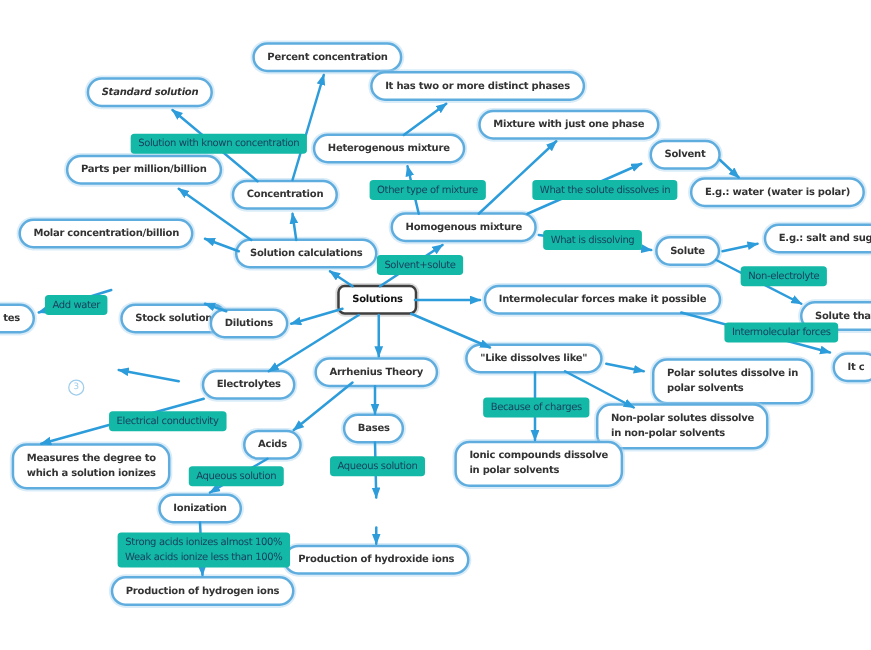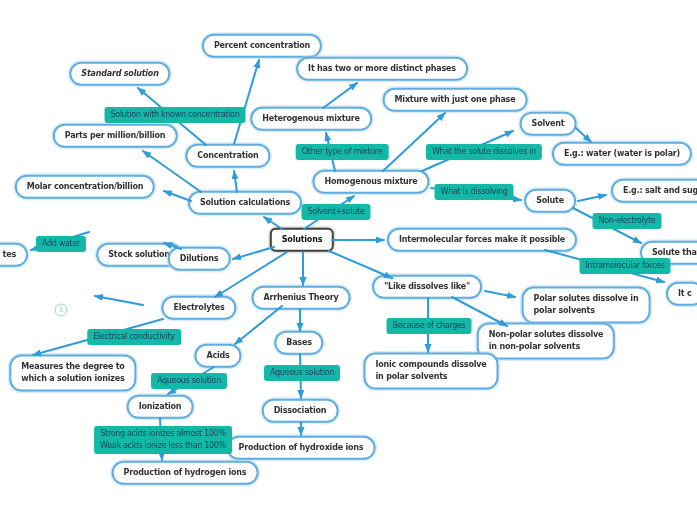--- a/index.html
+++ b/index.html
@@ -71,22 +71,21 @@
     <div class="node" style="left: 139px; top: 231px; margin-top: 24px;">Stock solution</div>
     <div class="node" style="left: 199px; top: 259px;">Dilutions</div>
     <div class="node cutleft" style="left: -72px; top: 255px;">tes</div>
     <div class="node" style="left: 199px; top: 308px;">Electrolytes</div>
     <div class="node" style="left: 301px; top: 298px;">Arrhenius Theory</div>
     <div class="node" style="left: 218px; top: 356px;">Acids</div>
     <div class="node" style="left: 299px; top: 343px;">Bases</div>
     <div class="node ml" style="left: 73px; top: 373px;">Measures the degree to
 which a solution ionizes</div>
     <div class="node" style="left: 160px; top: 407px;">Ionization</div>
-    <div class="node" style="left: 300px; top: 411px;">Dissociation</div>
-    <div class="node" style="left: 162px; top: 473px; margin-left: 23px;">Production of hydrogen ions</div>
+    <div class="node" style="left: 162px; top: 473px;">Production of hydrogen ions</div>
     <div class="node" style="left: 301px; top: 448px;">Production of hydroxide ions</div>
     <div class="node" style="left: 427px; top: 287px;">"Like dissolves like"</div>
     <div class="node ml" style="left: 586px; top: 305px;">Polar solutes dissolve in
 polar solvents</div>
     <div class="node ml" style="left: 546px; top: 341px;">Non-polar solutes dissolve
 in non-polar solvents</div>
     <div class="node ml" style="left: 431px; top: 371px;">Ionic compounds dissolve
 in polar solvents</div>
     <div class="node cut" style="left: 666px; top: 294px;">It c</div>
     <div class="collapse" style="left: 61px; top: 310px;">3</div>
@@ -130,21 +129,21 @@
       <line x1="274" y1="247" x2="233" y2="259" stroke="#2d9cdb" stroke-width="2" stroke-linecap="round" marker-end="url(#arrow)"></line>
       <line x1="181" y1="249" x2="164" y2="243" stroke="#2d9cdb" stroke-width="2" stroke-linecap="round" marker-end="url(#arrow)"></line>
       <line x1="89" y1="232" x2="31" y2="250" stroke="#2d9cdb" stroke-width="2" stroke-linecap="round" marker-end="url(#arrow)"></line>
     </svg>
     <div class="elabel" style="left: 175px; top: 115px;">Solution with known concentration</div>
     <div class="elabel" style="left: 342px; top: 152px;">Other type of mixture</div>
     <div class="elabel" style="left: 484px; top: 152px;">What the solute dissolves in</div>
     <div class="elabel" style="left: 336px; top: 212px;">Solvent+solute</div>
     <div class="elabel" style="left: 474px; top: 192px;">What is dissolving</div>
     <div class="elabel" style="left: 627px; top: 221px;">Non-electrolyte</div>
-    <div class="elabel" style="left: 625px; top: 266px;">Intramolecular forces</div>
+    <div class="elabel" style="left: 625px; top: 266px;">Intermolecular forces</div>
     <div class="elabel" style="left: 61px; top: 244px;">Add water</div>
     <div class="elabel" style="left: 134px; top: 337px;">Electrical conductivity</div>
     <div class="elabel" style="left: 189px; top: 381px;">Aqueous solution</div>
     <div class="elabel" style="left: 302px; top: 373px;">Aqueous solution</div>
     <div class="elabel" style="left: 429px; top: 326px;">Because of charges</div>
     <div class="elabel" style="left: 163px; top: 440px;">Strong acids ionizes almost 100%
 Weak acids ionize less than 100%</div>
   </div>
 
 </body></html>

